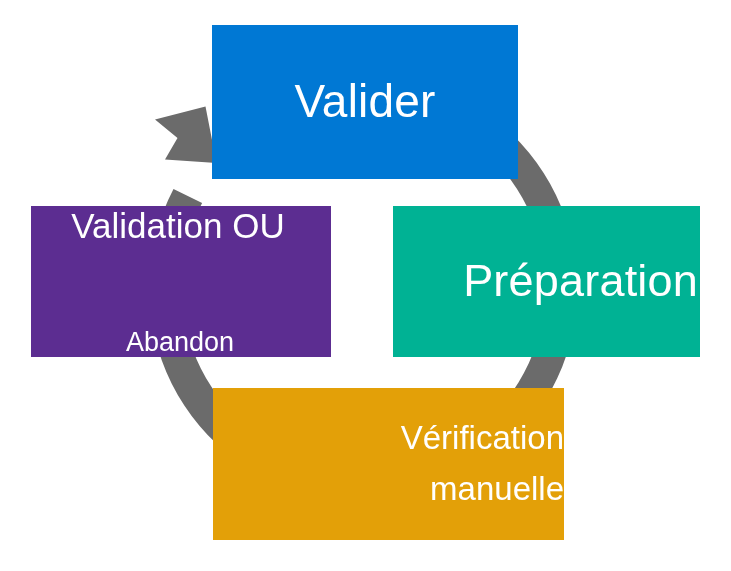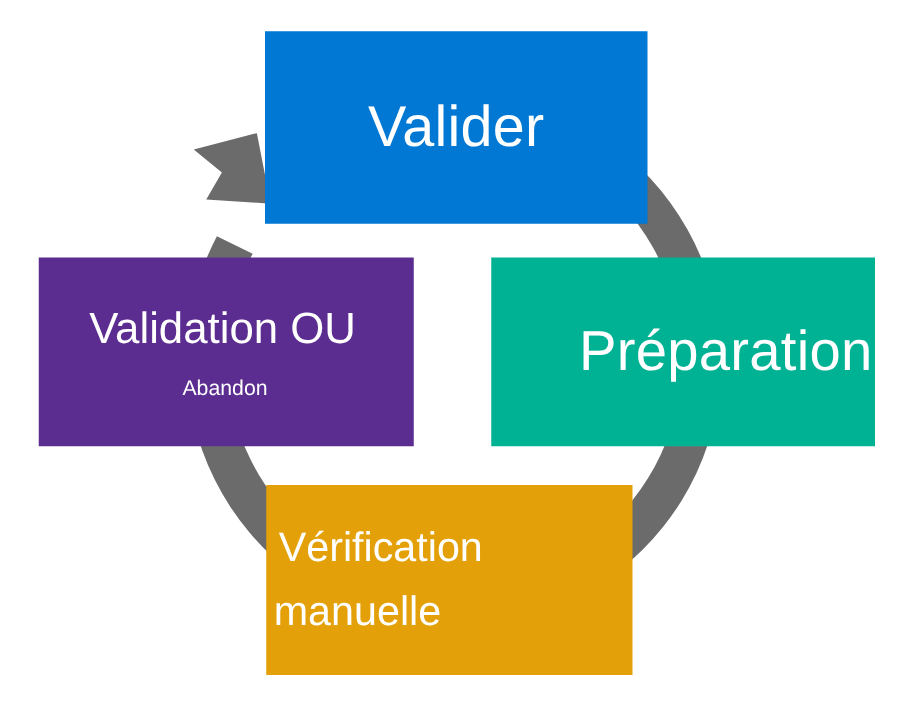--- a/index.html
+++ b/index.html
@@ -66,38 +66,39 @@
   }
   
   #box-validation {
     left: 31px;
     top: 206px;
     width: 300px;
     height: 151px;
     background: #5C2D91;
     align-items: center;
     text-align: center;
+    justify-content: space-between;
   }
   #box-validation .line-main {
     font-size: 35px;
     margin-bottom: 18px;
     margin-right: 6px;
   }
   #box-validation .line-sub {
-    font-size: 17px;
+    font-size: 27px;
     margin-right: 2px;
   }
   
   #box-verification {
     left: 213px;
     top: 388px;
-    width: 293px;
+    width: 351px;
     height: 152px;
     background: #E3A008;
-    align-items: flex-start;
+    align-items: flex-end;
     text-align: center;
   }
   #box-verification .line-main {
     font-size: 33px;
     margin-bottom: 14px;
     margin-left: 10px;
   }
   #box-verification .line-sub {
     font-size: 33px;
     margin-left: 6px;

